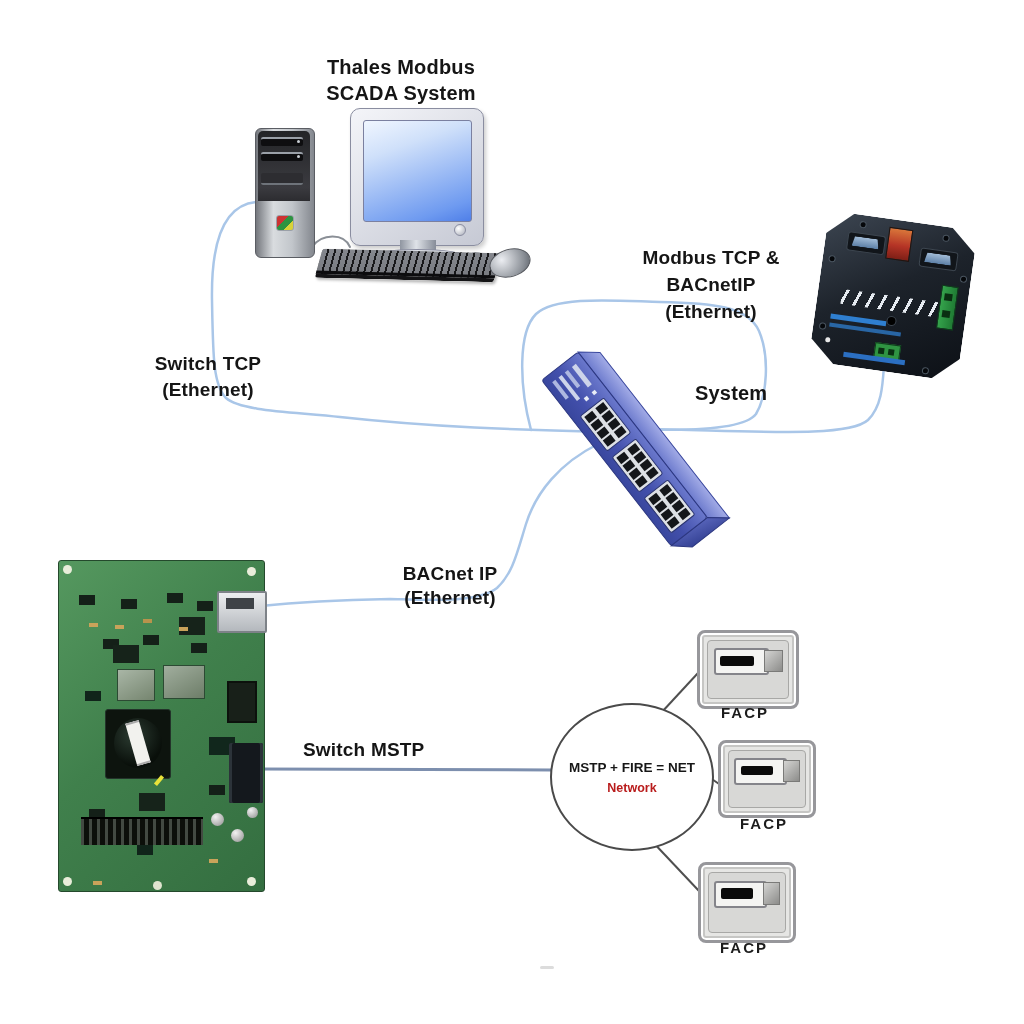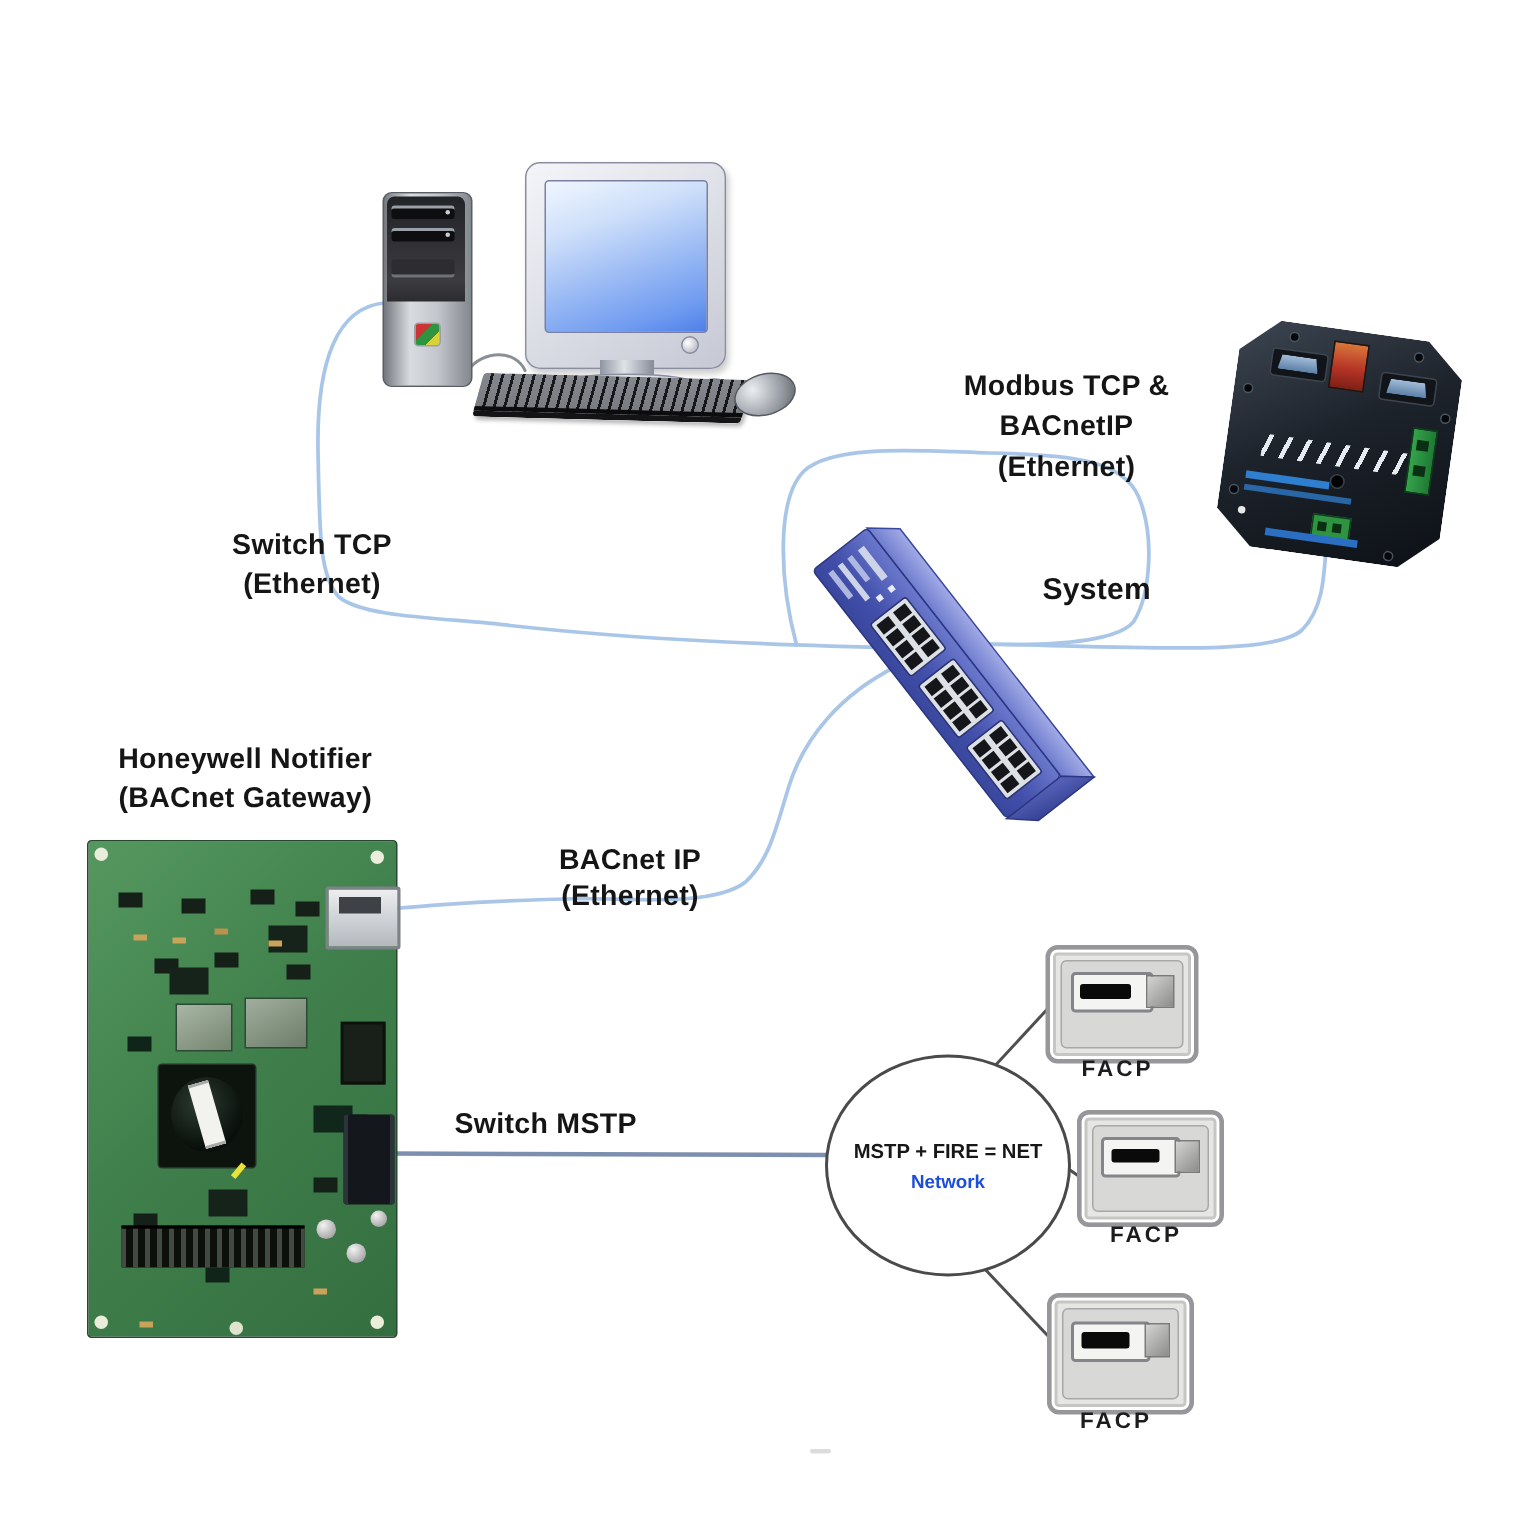--- a/index.html
+++ b/index.html
@@ -107,21 +107,21 @@
   .facp-strip{position:absolute;left:9%;top:24%;width:66%;height:44%;background:#0a0a0a;border-radius:2px;}
   .facp-btn{position:absolute;right:6%;top:16%;width:21%;height:35%;
         background:linear-gradient(135deg,#d4d4d2,#8c8c8a);border:1px solid #7a7a78;}
   .facp-lbl{position:absolute;z-index:5;font-weight:bold;font-size:15px;letter-spacing:2px;
         color:#1c1c1c;text-align:center;}
   
   .netcircle{position:absolute;left:550px;top:703px;width:160px;height:144px;z-index:2;
         border:2px solid #4a4a4a;border-radius:50%;background:#ffffff;
         display:flex;flex-direction:column;align-items:center;justify-content:center;gap:6px;}
   .netcircle .l1{font-weight:bold;font-size:13.5px;color:#171717;}
-  .netcircle .l2{font-weight:bold;font-size:12.5px;color:#1d4ed8;}
+  .netcircle .l2{font-weight:bold;font-size:12.5px;color:#b91c1c;}
   .smudge{position:absolute;left:540px;top:966px;width:14px;height:3px;background:#c9c9c9;
         opacity:.65;border-radius:2px;z-index:1;}
 </style>
 </head>
 <body>
 
 <div id="canvas">
 
   <svg class="wires" width="1024" height="1024" viewBox="0 0 1024 1024">
     <defs>
@@ -290,40 +290,40 @@
   <div class="facp" style="left:698px;top:862px;width:92px;height:75px">
     <div class="facp-inner">
       <div class="facp-display">
           <div class="facp-strip"></div>
         </div>
       <div class="facp-btn"></div>
     </div>
   </div>
   <div class="facp-lbl" style="left:698px;top:939px;width:92px">FACP</div>
 
+  <div class="lbl" style="left:301px;top:54px;width:200px;font-size:20px">
+    <span>Thales Modbus</span><br>
+    <span>SCADA System</span>
+  </div>
 
   <div class="lbl" style="left:611px;top:244px;width:200px;line-height:27px">
     <span>Modbus TCP &amp;</span><br>
     <span>BACnetIP</span><br>
     <span>(Ethernet)</span>
   </div>
 
   <div class="lbl left" style="left:695px;top:380px;font-size:20px">System</div>
 
   <div class="lbl" style="left:108px;top:351px;width:200px">
     <span>Switch TCP</span><br>
     <span>(Ethernet)</span>
   </div>
 
-  <div class="lbl" style="left:61px;top:494px;width:205px">
-    <span>Honeywell Notifier</span><br>
-    <span>(BACnet Gateway)</span>
-  </div>
-
-  <div class="lbl" style="left:320px;top:562px;width:200px;line-height:24px">
+
+  <div class="lbl" style="left:350px;top:562px;width:200px;line-height:24px">
     <span>BACnet IP</span><br>
     <span>(Ethernet)</span>
   </div>
 
   <div class="lbl left" style="left:303px;top:737px">Switch MSTP</div>
 
   <div class="smudge"></div>
 </div>
 
 </body></html>

